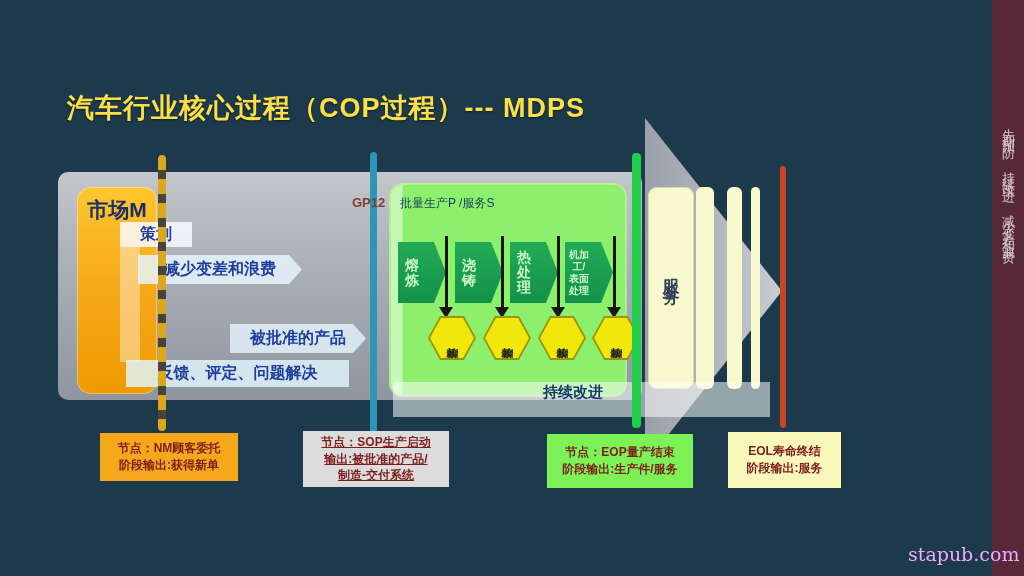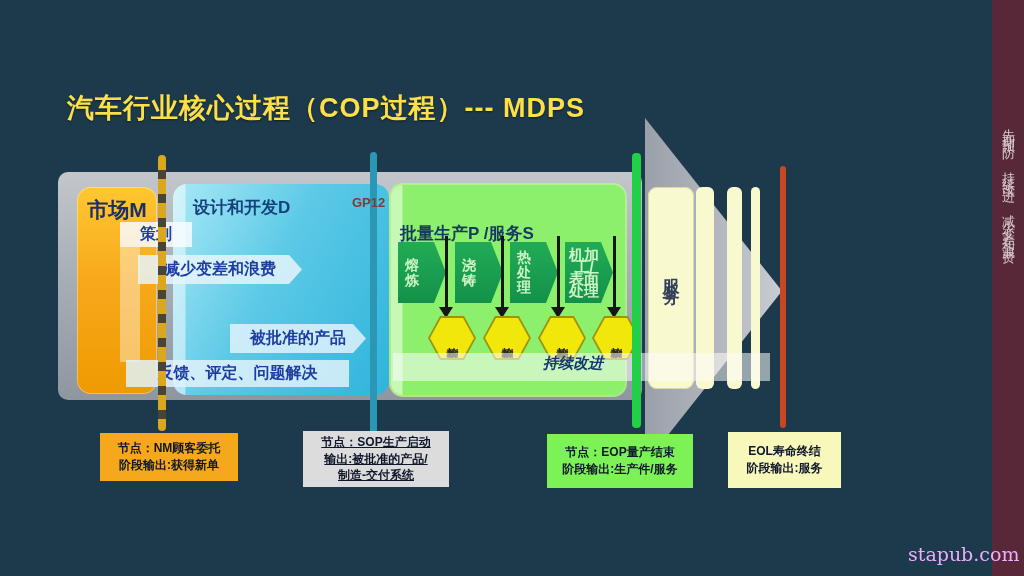--- a/index.html
+++ b/index.html
@@ -61,52 +61,52 @@
   .st4{left:230px;top:324px;width:136px;height:29px;background:rgba(230,244,253,.82);}
   .st5{left:126px;top:360px;width:223px;height:27px;background:rgba(225,242,250,.85);}
   
   .produce-box{
     position:absolute;left:391px;top:185px;width:234px;height:210px;border-radius:12px;
     background:
       linear-gradient(90deg,rgba(255,255,255,.5) 0 11px,rgba(255,255,255,0) 12px),
       #8df06c;
     box-shadow:0 0 0 2px rgba(180,250,134,.8);
   }
-  .produce-label{position:absolute;left:9px;top:10px;font-size:17px;font-weight:bold;color:#16395f;white-space:nowrap;margin-top:27px;}
+  .produce-label{position:absolute;left:9px;top:10px;font-size:12px;font-weight:normal;color:#16395f;white-space:nowrap;}
   
   .pstep{
     position:absolute;top:57px;width:48px;height:61px;
     background:linear-gradient(180deg,#22ab56,#13914a);
     clip-path:polygon(0 0,calc(100% - 12px) 0,100% 50%,calc(100% - 12px) 100%,0 100%);
     display:flex;align-items:center;justify-content:flex-start;
     color:#cdf5c4;font-size:14px;font-weight:bold;line-height:15px;
     white-space:pre-line;text-align:center;padding-left:7px;box-sizing:border-box;
   }
-  .ps1{left:7px;} .ps2{left:64px;} .ps3{left:119px;} .ps4{left:174px;font-size:15px;line-height:12px;padding-left:4px;}
+  .ps1{left:7px;} .ps2{left:64px;} .ps3{left:119px;} .ps4{left:174px;font-size:10px;line-height:12px;padding-left:4px;}
   
   .down-arrow{position:absolute;width:14px;z-index:8;}
   .down-arrow .shaft{position:absolute;left:5.5px;top:0;width:3px;height:71px;background:#161616;}
   .down-arrow .tip{position:absolute;left:0;top:71px;width:0;height:0;
     border-left:7px solid transparent;border-right:7px solid transparent;border-top:11px solid #161616;}
   
   .hex-outer{
     position:absolute;width:48px;height:44px;background:#9a9410;z-index:9;
     clip-path:polygon(25% 0,75% 0,100% 50%,75% 100%,25% 100%,0 50%);
     display:flex;align-items:center;justify-content:center;
   }
   .hex-inner{
     width:44px;height:40px;background:#f2e70a;
     clip-path:polygon(25% 0,75% 0,100% 50%,75% 100%,25% 100%,0 50%);
     display:flex;align-items:center;justify-content:center;
   }
   .hex-label{writing-mode:vertical-lr;text-orientation:upright;font-size:12px;font-weight:bold;color:#2d2d20;letter-spacing:1px;}
   
   .improve-band{
-    position:absolute;left:393px;top:353px;width:377px;height:28px;
-    background:rgba(252,252,252,.55);z-index:12;font-style:italic;
+    position:absolute;left:393px;top:382px;width:377px;height:35px;
+    background:rgba(252,252,252,.55);z-index:12;
   }
   .improve-label{position:absolute;left:150px;top:0;line-height:19px;font-size:15px;font-weight:bold;color:#14386e;white-space:nowrap;}
   
   .service-box{
     position:absolute;left:648px;top:187px;width:46px;height:202px;border-radius:9px;
     background:#f9f9cf;box-shadow:inset 0 0 0 1px #d9d9a8;
     display:flex;align-items:center;justify-content:center;
   }
   .service-label{writing-mode:vertical-lr;text-orientation:upright;font-size:17px;font-weight:bold;color:#333f5a;letter-spacing:9px;}
   .pagebar{position:absolute;top:187px;height:202px;background:#f9f9cf;border-radius:6px;}
@@ -114,21 +114,21 @@
   
   .vline{position:absolute;z-index:30;border-radius:4px;}
   .line-nm{left:158px;top:155px;width:8px;height:276px;
     background:repeating-linear-gradient(180deg,#d9a81f 0 15px,#4a4438 15px 24px);}
   .line-sop{left:370px;top:152px;width:7px;height:281px;background:#2b97b5;}
   .line-eop{left:632px;top:153px;width:9px;height:275px;background:#22cf48;}
   .line-eol{left:780px;top:166px;width:6px;height:262px;background:#c64722;}
   
   .note{
     position:absolute;z-index:35;display:flex;align-items:center;justify-content:center;
-    font-size:12px;line-height:1.4;color:#0f172a;text-align:center;white-space:pre-line;
+    font-size:12px;line-height:1.4;color:#7f1d1d;text-align:center;white-space:pre-line;
     font-weight:bold;
   }
   .note1{left:100px;top:433px;width:138px;height:48px;background:#f5a81c;}
   .note2{left:303px;top:431px;width:146px;height:56px;background:#dcdcdc;text-decoration:underline;}
   .note3{left:547px;top:434px;width:146px;height:54px;background:#7df257;}
   .note4{left:728px;top:432px;width:113px;height:56px;background:#f8f8bb;}
   
   .watermark{position:absolute;left:908px;top:543px;font-family:"DejaVu Serif","Liberation Serif",serif;
     font-size:19px;color:#f0abfc;z-index:40;}
 </style>
@@ -142,23 +142,20 @@
 
   <div class="title">汽车行业核心过程（COP过程）--- MDPS</div>
 
   <div class="arrow-head"></div>
   <div class="arrow-body"></div>
 
   <div class="market-box">
     <div class="market-label">市场M</div>
   </div>
 
-  <div class="design-box">
-    <div class="design-label">设计和开发D</div>
-  </div>
   <div class="gp12">GP12</div>
 
   <div class="st-conn"></div>
   <div class="stage st1">策划</div>
   <div class="stage chev st2">减少变差和浪费</div>
   <div class="stage chev st4">被批准的产品</div>
   <div class="stage st5">反馈、评定、问题解决</div>
 
   <div class="produce-box">
     <div class="produce-label">批量生产P /服务S</div>

